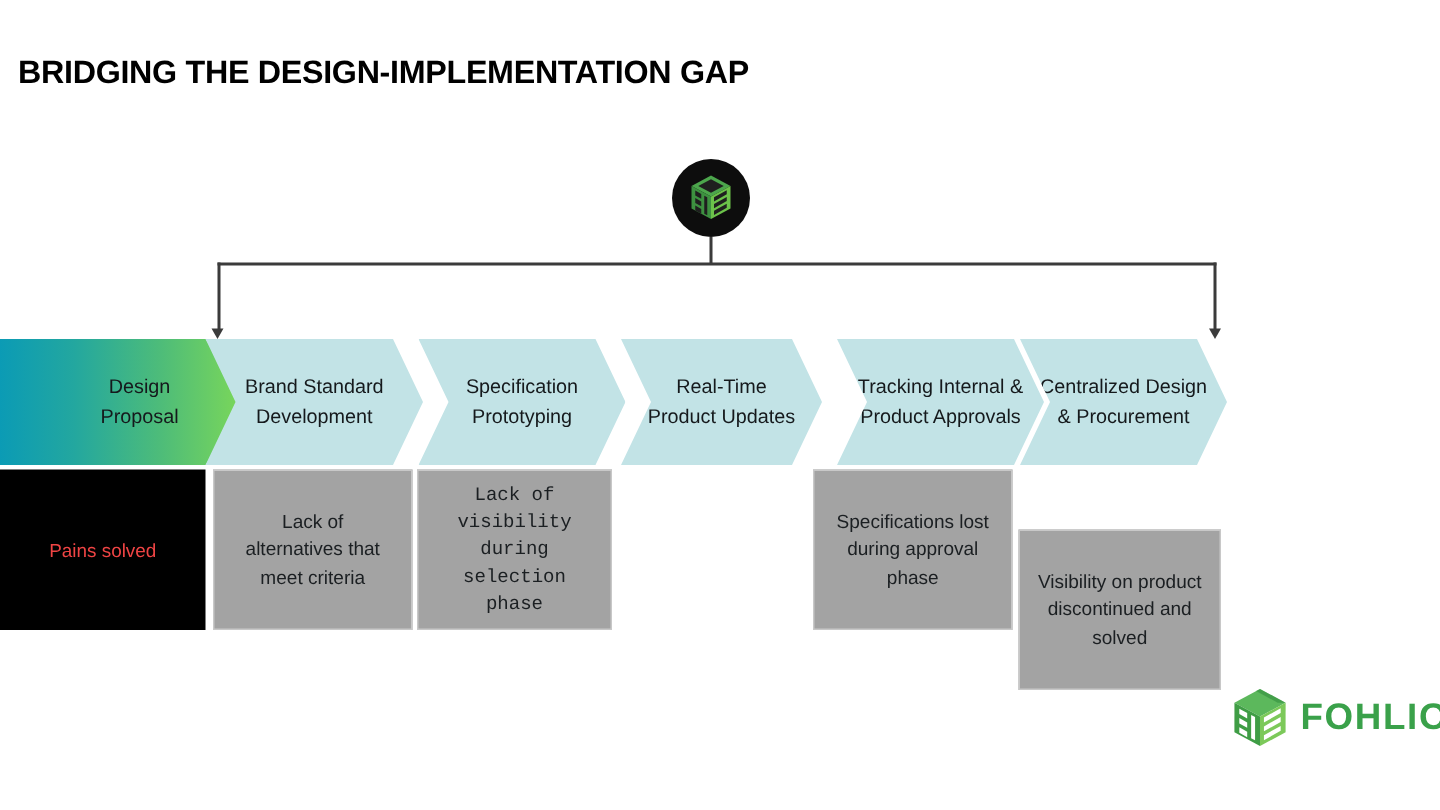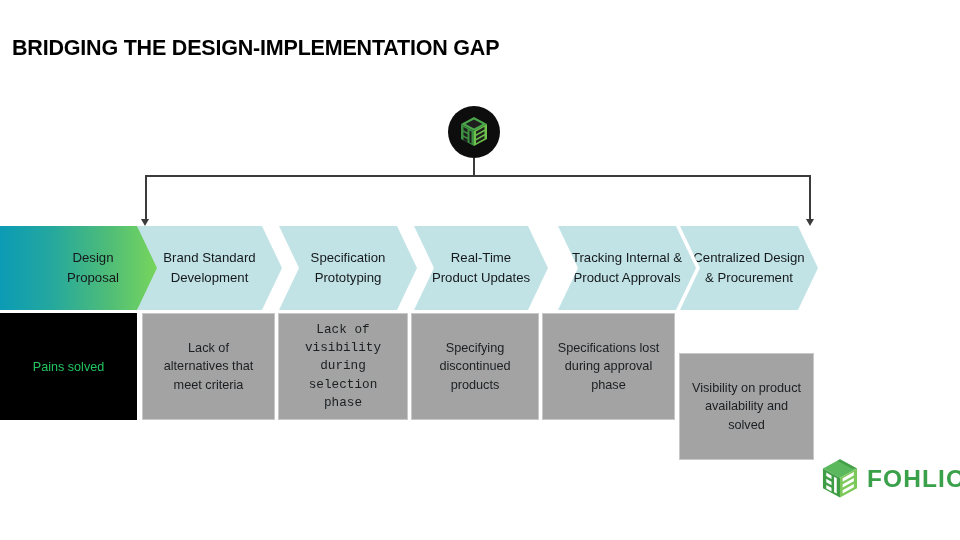--- a/index.html
+++ b/index.html
@@ -62,21 +62,21 @@
   .chev.last {
     background: linear-gradient(90deg, #0b9bb5 0%, #1ba4a8 22%, #35b383 55%, #6fd35f 82%, #8ae04d 100%);
     clip-path: polygon(20px 0, 100% 0, 100% 100%, 20px 100%, 0 50%);
   }
   .chev.first .chev-label { padding-right: 24px; }
 
   
   #pains-row { position: absolute; left: 0; top: 313px; height: 107px; width: 960px; }
   #pains-legend {
     position: absolute; left: 0; top: 0; width: 137px; height: 107px;
-    background: #000; color: #22c55e;
+    background: #000; color: #ef4444;
     display: flex; align-items: center; justify-content: center;
     font-size: 12.6px;
   }
   .pain-card {
     position: absolute; top: 0; height: 107px;
     background: #a3a3a3; border: 1px solid #c8c8c8;
     display: flex; align-items: center; justify-content: center;
     text-align: center; padding: 0 7px;
     font-size: 12.7px; line-height: 1.42; color: #1b1f22;
   }
@@ -185,40 +185,33 @@
     </div>
 
     <div class="pain-card" style="left:278px; width:130px;font-family:Liberation Mono, monospace;">
       <span>
         <span>Lack of visibility</span><br>
         <span>during selection</span><br>
         <span>phase</span>
       </span>
     </div>
 
-    <div class="pain-card" style="left:411px; width:128px;">
-      <span>
-        <span>Specifying</span><br>
-        <span>discontinued</span><br>
-        <span>products</span>
-      </span>
-    </div>
 
     <div class="pain-card" style="left:542px; width:133px;">
       <span>
         <span>Specifications lost</span><br>
         <span>during approval</span><br>
         <span>phase</span>
       </span>
     </div>
 
     <div class="pain-card" style="left:679px; width:135px;margin-top:40px;">
       <span>
         <span>Visibility on product</span><br>
-        <span>availability and</span><br>
+        <span>discontinued and</span><br>
         <span>solved</span>
       </span>
     </div>
 
   </div>
 
   <div id="brand">
     <svg width="40" height="42" viewBox="0 0 60 64">
       <g>
         <polygon points="30,2 56,16 30,30 4,16" fill="#5cb85c"></polygon>

